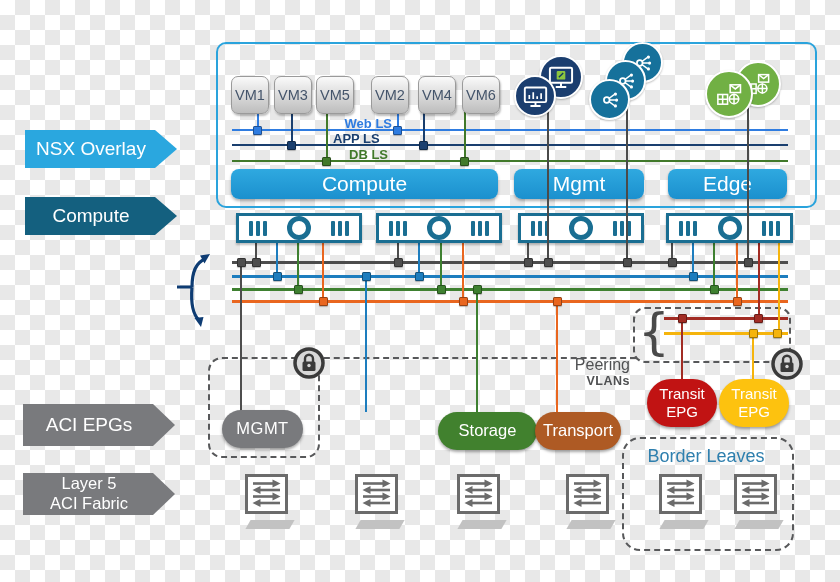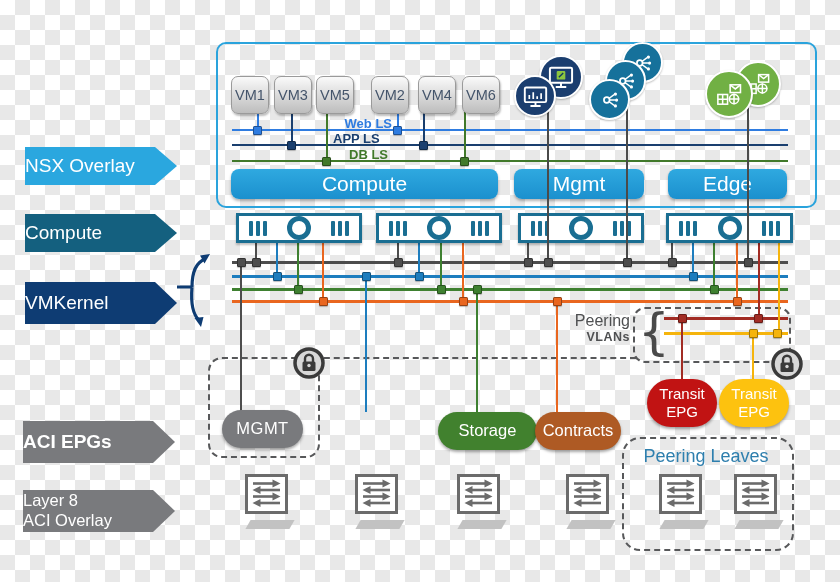--- a/index.html
+++ b/index.html
@@ -1,24 +1,24 @@
 <!DOCTYPE html>
 <html><head>
 <meta charset="utf-8">
 <style>
   html,body{margin:0;padding:0;background:#fff;font-family:"Liberation Sans",sans-serif;}
   #board{position:relative;width:840px;height:582px;overflow:hidden;
     background:repeating-conic-gradient(#e8e8e8 0% 25%, #ffffff 0% 50%);
     background-size:30px 30px;}
   .abs{position:absolute;}
   
-  .chev{position:absolute;display:flex;flex-direction:column;align-items:flex-start;justify-content:center;
+  .chev{position:absolute;display:flex;flex-direction:column;align-items:center;justify-content:center;
     color:#fff;text-align:center;padding-right:20px;box-sizing:border-box;
     clip-path:polygon(0 0, calc(100% - 22px) 0, 100% 50%, calc(100% - 22px) 100%, 0 100%);
-    filter:drop-shadow(2px 3px 2px rgba(0,0,0,.35));margin-top:17px;}
+    filter:drop-shadow(2px 3px 2px rgba(0,0,0,.35));}
   .chev .t1{font-size:19px;}
   .chev .t2{font-size:16.5px;line-height:1.2;}
   
   .vl{position:absolute;width:2px;}
   .hl{position:absolute;height:3px;}
   .hl2{position:absolute;height:2px;}
   .c-gray{background:#4D4D4D;} .c-blue{background:#1D7DBE;} .c-green{background:#3E8030;}
   .c-orange{background:#E9661F;} .c-red{background:#A22C24;} .c-yellow{background:#F5B40C;}
   .c-web{background:#2F7CE0;} .c-app{background:#1A3F6F;} .c-db{background:#41792A;} .c-dark{background:#4A4A4A;}
   .sq{position:absolute;width:9px;height:9px;box-sizing:border-box;border:1px solid rgba(0,0,0,.35);
@@ -43,21 +43,21 @@
     justify-content:center;font-size:16.5px;line-height:1.2;box-shadow:0 2px 3px rgba(0,0,0,.35);}
   
   .dashbox{position:absolute;border:2px dashed #57585A;border-radius:14px;}
   .dashline{position:absolute;border-top:2px dashed #57585A;height:0;}
   
   .icn{position:absolute;border-radius:50%;border:2px solid #fff;box-sizing:border-box;
     display:flex;align-items:center;justify-content:center;box-shadow:0 1px 2px rgba(0,0,0,.25);}
   .bg-navy{background:#1B3E6F;} .bg-teal{background:#16719B;} .bg-grn{background:#71B044;}
   .brace{position:absolute;color:#4A4A4A;font-family:"DejaVu Sans",sans-serif;font-size:50px;font-weight:normal;}
   .peertext{position:absolute;text-align:right;color:#4F5052;}
-  .peertext .p1{font-size:16px;} .peertext .p2{font-size:12.5px;font-weight:bold;letter-spacing:.5px;padding-left:23px;}
+  .peertext .p1{font-size:16px;margin-top:44px;} .peertext .p2{font-size:12.5px;font-weight:bold;letter-spacing:.5px;padding-left:23px;}
   .blv-title{position:absolute;color:#2E7FAE;font-size:18px;text-align:center;}
   .swshadow{position:absolute;background:#C2C2C2;transform:skewX(-30deg);}
   .hidden-defs{position:absolute;width:0;height:0;overflow:hidden;}
 </style>
 </head>
 <body>
 
 <svg class="hidden-defs" aria-hidden="true">
   <defs>
     <symbol id="sym-switch" viewBox="0 0 43 40">
@@ -111,29 +111,26 @@
 </svg>
 
 <div id="board">
 
   <div class="chev" style="left:25px;top:130px;width:152px;height:38px;background:#2AA7DF;">
     <span class="t1">NSX Overlay</span>
   </div>
   <div class="chev" style="left:25px;top:197px;width:152px;height:38px;background:#14607F;">
     <span class="t1">Compute</span>
   </div>
-  <div class="chev" style="left:25px;top:265px;width:152px;height:42px;background:#0E3C73;">
-    <span class="t1">VMKernel</span>
-  </div>
-  <div class="chev" style="left:23px;top:404px;width:152px;height:42px;background:#797A7D;font-weight:bold;">
+  <div class="chev" style="left:23px;top:404px;width:152px;height:42px;background:#797A7D;">
     <span class="t1">ACI EPGs</span>
   </div>
   <div class="chev" style="left:23px;top:473px;width:152px;height:42px;background:#797A7D;">
-    <span class="t2">Layer 8</span>
-    <span class="t2">ACI Overlay</span>
+    <span class="t2">Layer 5</span>
+    <span class="t2">ACI Fabric</span>
   </div>
 
   <svg class="abs" style="left:172px;top:250px;" width="46" height="84" viewBox="0 0 46 84">
     <path d="M5 37 H20 M20 37 Q20 14 33 9 M20 37 Q18 62 27 70" fill="none" stroke="#0E3C73" stroke-width="3.2"></path>
     <path d="M38 4 l-10 1.5 l4.5 8 z" fill="#0E3C73"></path>
     <path d="M29 77 l-6.5 -9 l9 -1 z" fill="#0E3C73"></path>
   </svg>
 
   <div class="zonebox" style="left:216px;top:42px;width:597px;height:162px;"></div>
 
@@ -180,21 +177,21 @@
   <div class="brace" style="left:638px;top:303px;">{</div>
   <div class="peertext" style="left:540px;top:312px;width:90px;">
     <div class="p1">Peering</div>
     <div class="p2">VLANs</div>
   </div>
 
   <div class="dashline" style="left:314px;top:357px;width:322px;"></div>
   <div class="dashbox" style="left:208px;top:357px;width:108px;height:97px;"></div>
 
   <div class="dashbox" style="left:622px;top:437px;width:168px;height:110px;border-radius:18px;"></div>
-  <div class="blv-title" style="left:630px;top:446px;width:152px;">Peering Leaves</div>
+  <div class="blv-title" style="left:630px;top:446px;width:152px;">Border Leaves</div>
 
   <div class="vl c-gray" style="left:255px;top:243px;height:20px;"></div>
   <div class="vl c-blue" style="left:276px;top:243px;height:34px;"></div>
   <div class="vl c-green" style="left:297px;top:243px;height:47px;"></div>
   <div class="vl c-orange" style="left:322px;top:243px;height:59px;"></div>
 
   <div class="vl c-gray" style="left:397px;top:243px;height:20px;"></div>
   <div class="vl c-blue" style="left:418px;top:243px;height:34px;"></div>
   <div class="vl c-green" style="left:440px;top:243px;height:47px;"></div>
   <div class="vl c-orange" style="left:462px;top:243px;height:59px;"></div>
@@ -335,21 +332,21 @@
 
   <svg class="abs" style="left:293px;top:347px;" width="32" height="32" viewBox="0 0 32 32">
       <use href="#sym-lock"></use>
     </svg>
   <svg class="abs" style="left:771px;top:348px;" width="32" height="32" viewBox="0 0 32 32">
       <use href="#sym-lock"></use>
     </svg>
 
   <div class="pill" style="left:222px;top:410px;width:81px;height:38px;background:#797A7D;letter-spacing:.5px;">MGMT</div>
   <div class="pill" style="left:438px;top:412px;width:99px;height:38px;background:#41812E;">Storage</div>
-  <div class="pill" style="left:535px;top:412px;width:86px;height:38px;background:#AE5A24;">Contracts</div>
+  <div class="pill" style="left:535px;top:412px;width:86px;height:38px;background:#AE5A24;">Transport</div>
   <div class="pill" style="left:647px;top:379px;width:70px;height:48px;background:#C11313;border-radius:24px;font-size:15px;">
     <span>Transit</span>
     <span>EPG</span>
   </div>
   <div class="pill" style="left:719px;top:379px;width:70px;height:48px;background:#FDC20F;border-radius:24px;font-size:15px;">
     <span>Transit</span>
     <span>EPG</span>
   </div>
 
   <div class="swshadow" style="left:248px;top:520px;width:44px;height:9px;"></div>

